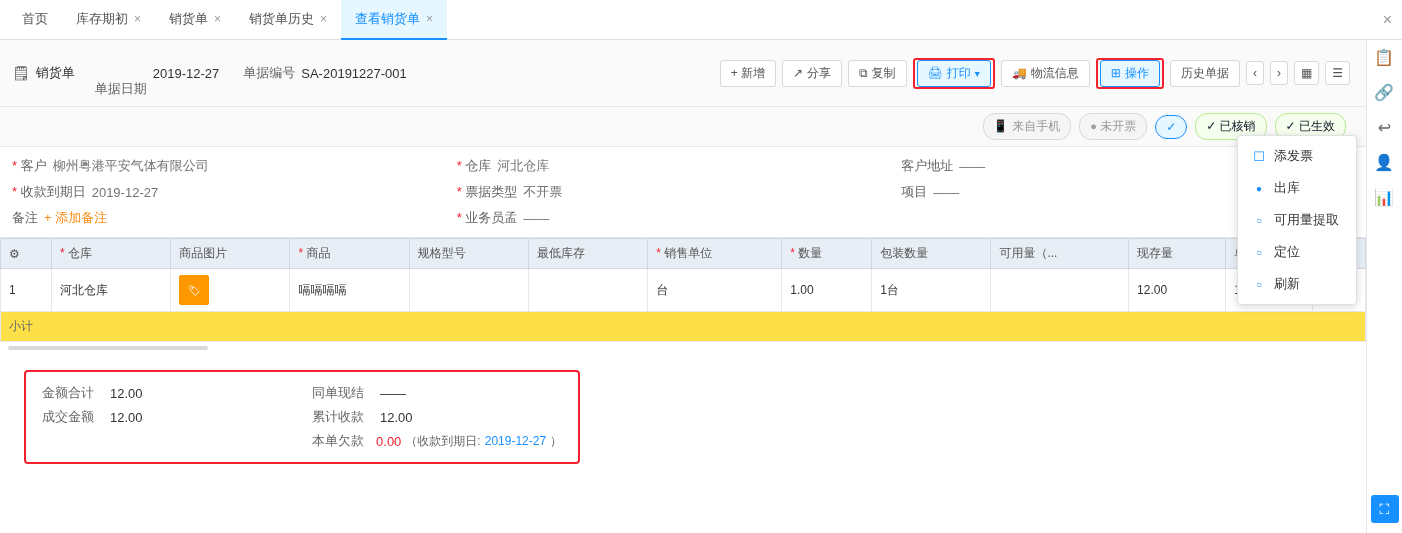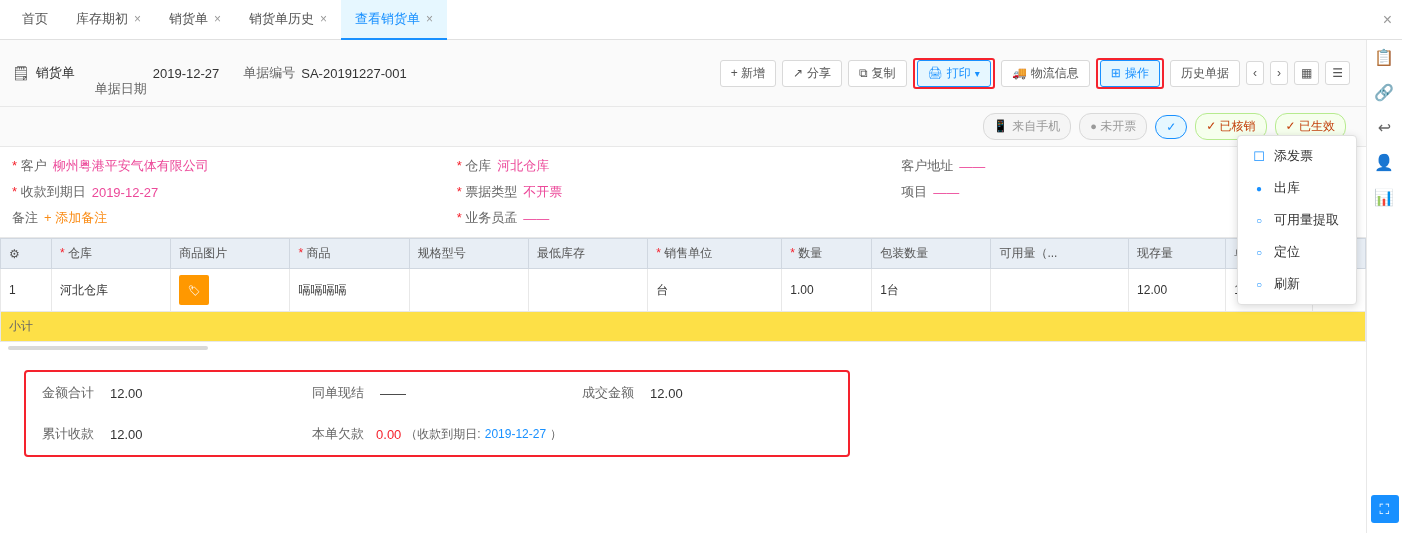--- a/index.html
+++ b/index.html
@@ -49,31 +49,31 @@
       border: 1px solid #d9d9d9; border-radius: 3px; background: #fff;
       cursor: pointer; font-size: 12px; color: #555; white-space: nowrap;
     }
     .btn-active { background: #e6f7ff; border-color: #1890ff; color: #1890ff; }
     .status-btn {
       padding: 4px 10px; border-radius: 12px; border: 1px solid;
       font-size: 12px; cursor: pointer; white-space: nowrap;
     }
     .status-btn.blue { background: #e6f7ff; color: #1890ff; border-color: #1890ff; }
     .status-btn.gray { background: #f5f5f5; color: #999; border-color: #d9d9d9; }
-    .status-btn.green { background: #f6ffed; color: #c2410c; border-color: #b7eb8f; }
+    .status-btn.green { background: #f6ffed; color: #0f172a; border-color: #b7eb8f; }
 
     
     .form-area {
       padding: 10px 12px; border-bottom: 1px solid #e8e8e8;
       display: grid; grid-template-columns: 1fr 1fr 1fr; gap: 8px 16px;
     }
     .form-row { display: flex; align-items: center; gap: 6px; font-size: 13px; }
     .form-label { color: #666; white-space: nowrap; }
     .form-label.required::before { content: '* '; color: #f5222d; }
-    .form-value { color: #ec4899; }
+    .form-value { color: #737373; }
     .form-value.add-note { color: #fa8c16; cursor: pointer; }
 
     
     .table-wrap { overflow-x: auto; }
     table { width: 100%; border-collapse: collapse; font-size: 12px; }
     thead th {
       background: #e8eef5; padding: 6px 8px; text-align: left;
       border: 1px solid #d0d7e0; color: #555; white-space: nowrap; font-weight: normal;
     }
     thead th.required::before { content: '* '; color: #f5222d; }
@@ -89,21 +89,21 @@
       display: flex; align-items: center; justify-content: center;
       color: #fff; font-size: 10px; border-radius: 2px;
     }
 
     
     .payment-box {
       border: 2px solid #f5222d; border-radius: 4px; padding: 12px 16px;
       margin: 8px 12px; display: inline-block; min-width: 520px; background: #fff;
     }
     .payment-title { font-weight: bold; font-size: 14px; margin-bottom: 10px; }
-    .payment-grid { display: grid; grid-template-columns: 1fr 1fr 1fr; gap: 23px 20px; font-size: 13px; }
+    .payment-grid { display: grid; grid-template-columns: 1fr 1fr; gap: 6px 20px; font-size: 13px; }
     .payment-row { display: flex; align-items: center; gap: 8px; }
     .payment-label { color: #666; white-space: nowrap; min-width: 60px; }
     .payment-val { color: #333; }
     .payment-val.red { color: #f5222d; text-align: center; }
     .payment-val.link { color: #1890ff; }
 
     
     .dropdown-menu {
       position: absolute; top: 36px; right: 180px; z-index: 100;
       background: #fff; border: 1px solid #e0e0e0; border-radius: 4px;

